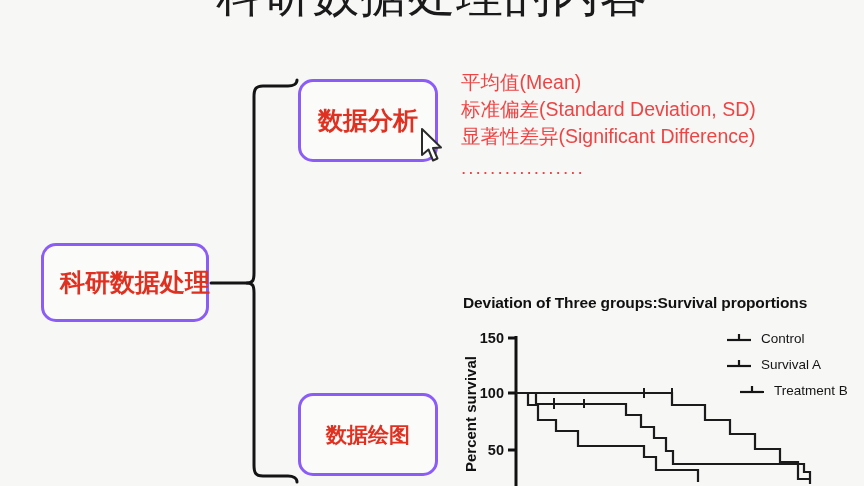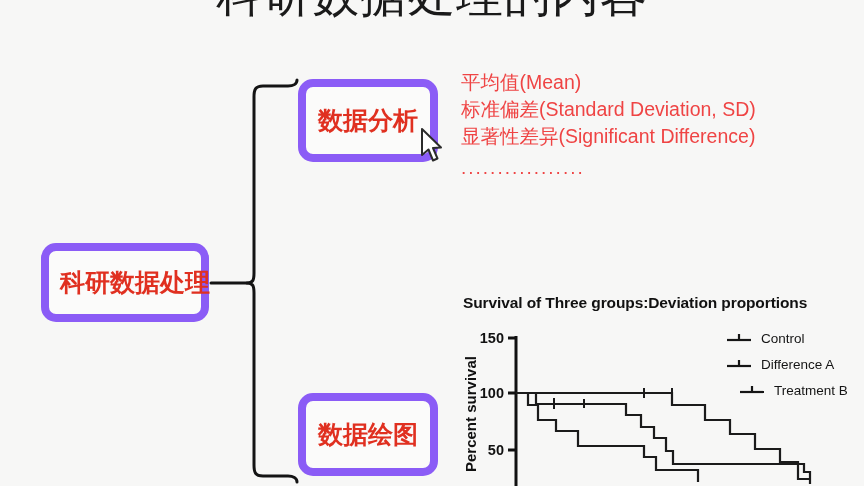--- a/index.html
+++ b/index.html
@@ -28,21 +28,21 @@
     font-family: "Liberation Serif", "DejaVu Serif", serif;
     font-size: 47px;
     letter-spacing: 1px;
     color: #1a1a1a;
     white-space: nowrap;
   }
 
   
   .node {
     position: absolute;
-    border: 8px solid #8b5cf6;
+    border: 3px solid #8b5cf6;
     border-radius: 15px;
     background: #fbfbfa;
     display: flex;
     align-items: center;
     justify-content: center;
     box-sizing: border-box;
   }
   .node-label {
     font-family: "Liberation Serif", "DejaVu Serif", serif;
     font-weight: bold;
@@ -63,21 +63,21 @@
     width: 140px;
     height: 83px;
   }
   #node-analysis .node-label { font-size: 25px; }
   #node-plot {
     left: 298px;
     top: 393px;
     width: 140px;
     height: 83px;
   }
-  #node-plot .node-label { font-size: 25px; }
+  #node-plot .node-label { font-size: 21px; }
 
   
   #bracket {
     position: absolute;
     left: 205px;
     top: 70px;
     width: 110px;
     height: 420px;
     pointer-events: none;
   }
@@ -185,21 +185,21 @@
   </svg>
 
   <div id="stat-list">
     <div class="line">平均值(Mean)</div>
     <div class="line">标准偏差(Standard Deviation, SD)</div>
     <div class="line">显著性差异(Significant Difference)</div>
     <div class="dots">.................</div>
   </div>
 
   <div id="chart">
-    <div id="chart-title">Survival of Three groups:Deviation proportions</div>
+    <div id="chart-title">Deviation of Three groups:Survival proportions</div>
 
     <svg id="chart-svg" viewBox="0 0 406 192" width="406" height="192">
 
       <line x1="58" y1="42" x2="58" y2="192" stroke="#111" stroke-width="3"></line>
 
       <line x1="50" y1="44" x2="58" y2="44" stroke="#111" stroke-width="3"></line>
       <line x1="50" y1="99" x2="58" y2="99" stroke="#111" stroke-width="3"></line>
       <line x1="50" y1="156" x2="58" y2="156" stroke="#111" stroke-width="3"></line>
 
       <text x="46" y="49" text-anchor="end" font-family="Liberation Sans, sans-serif" font-size="14.5" font-weight="bold" fill="#111">150</text>
@@ -239,21 +239,21 @@
         <line x1="13" y1="1" x2="13" y2="7" stroke="#151515" stroke-width="2.2"></line>
       </svg>
       <span class="legend-label">Control</span>
     </div>
 
     <div class="legend-row" style="left:268px; top:63px;">
       <svg class="legend-mark" viewBox="0 0 26 12">
         <line x1="1" y1="7" x2="25" y2="7" stroke="#151515" stroke-width="2.2"></line>
         <line x1="13" y1="1" x2="13" y2="7" stroke="#151515" stroke-width="2.2"></line>
       </svg>
-      <span class="legend-label">Difference A</span>
+      <span class="legend-label">Survival A</span>
     </div>
 
     <div class="legend-row" style="left:281px; top:89px;">
       <svg class="legend-mark" viewBox="0 0 26 12">
         <line x1="1" y1="7" x2="25" y2="7" stroke="#151515" stroke-width="2.2"></line>
         <line x1="13" y1="1" x2="13" y2="7" stroke="#151515" stroke-width="2.2"></line>
       </svg>
       <span class="legend-label">Treatment B</span>
     </div>
   </div>

